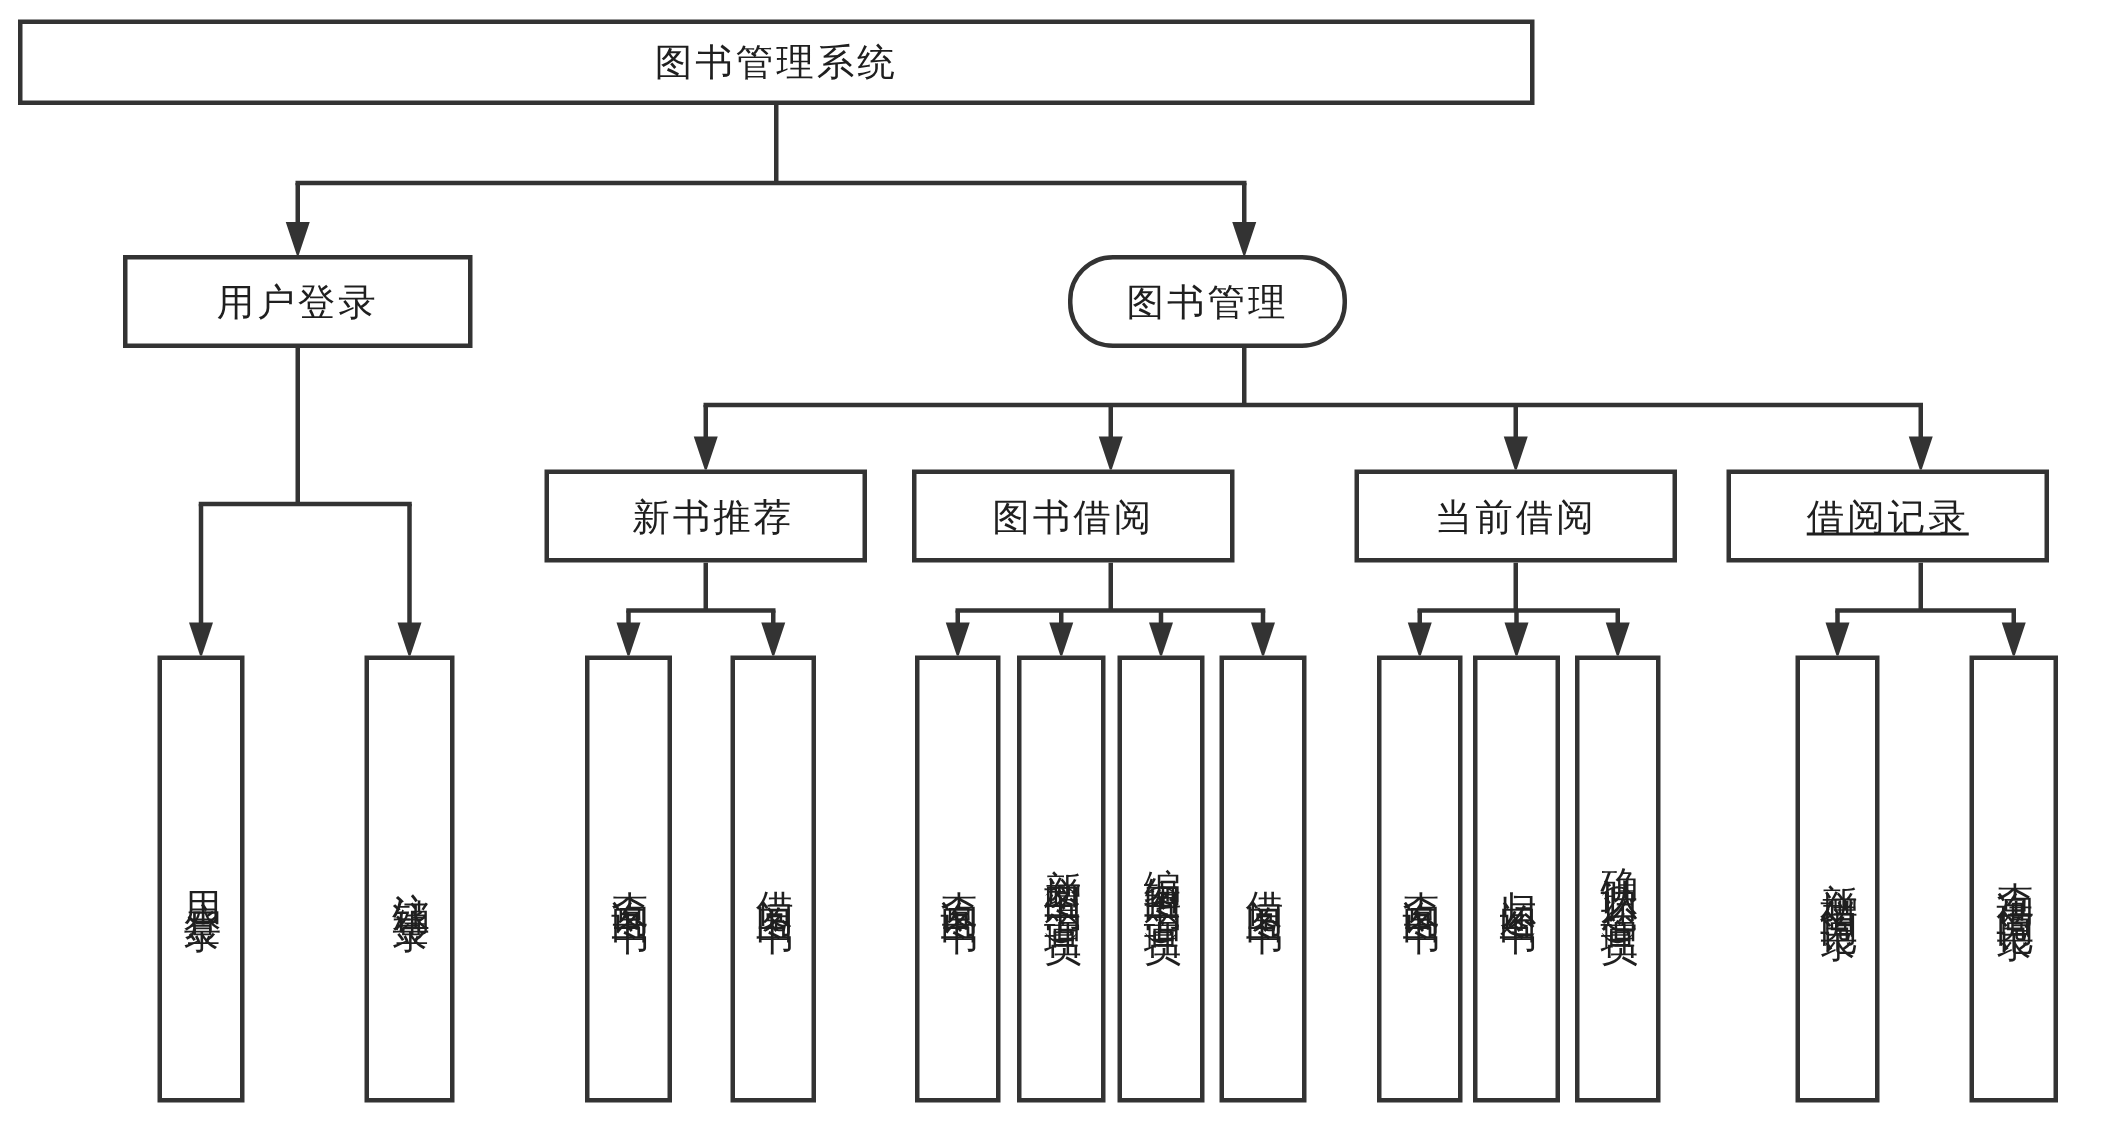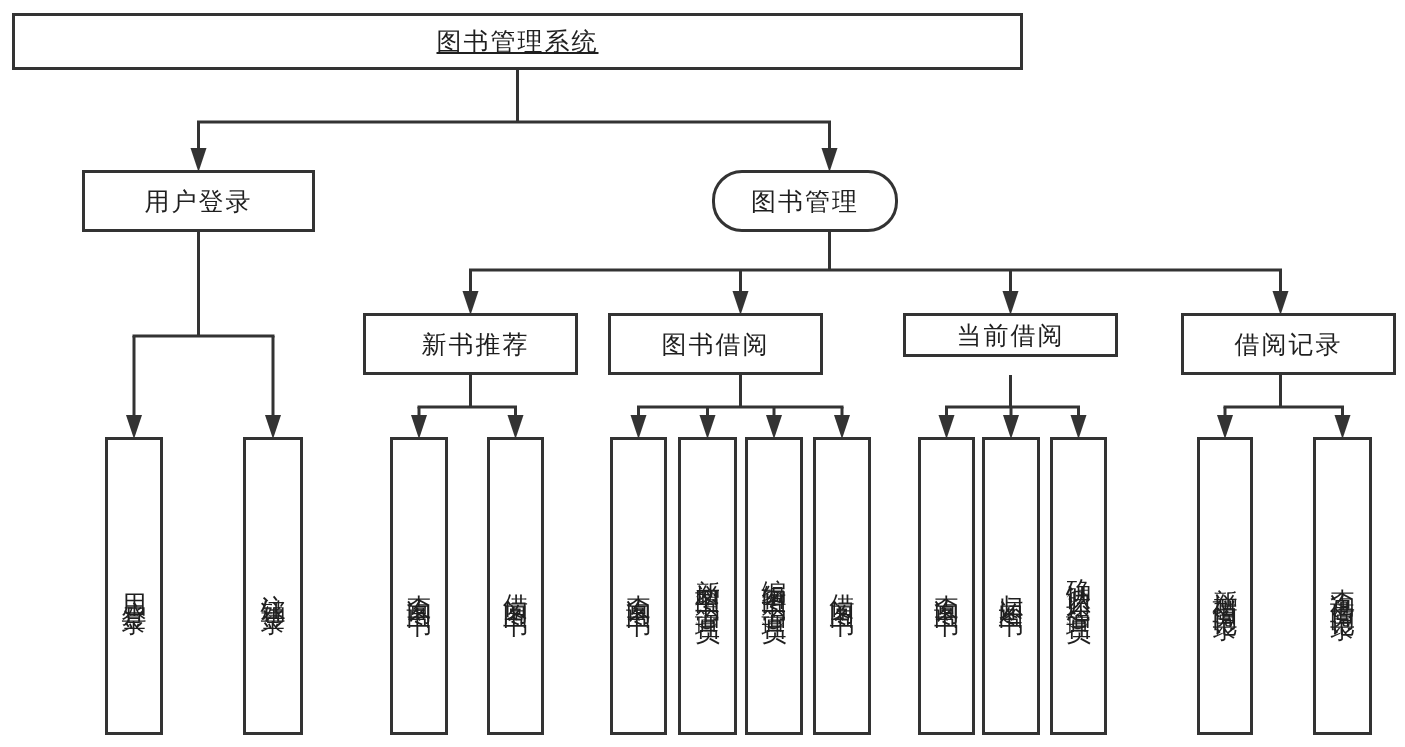--- a/index.html
+++ b/index.html
@@ -100,27 +100,27 @@
       <polygon points="1003,415 1019,415 1011,439" fill="#333333"></polygon>
       <line x1="1078.5" y1="407" x2="1078.5" y2="419" stroke="#333333" stroke-width="3"></line>
       <polygon points="1070.5,415 1086.5,415 1078.5,439" fill="#333333"></polygon>
       <line x1="1280.5" y1="375" x2="1280.5" y2="407" stroke="#333333" stroke-width="3"></line>
       <line x1="1223.5" y1="407" x2="1344" y2="407" stroke="#333333" stroke-width="3"></line>
       <line x1="1225" y1="407" x2="1225" y2="419" stroke="#333333" stroke-width="3"></line>
       <polygon points="1217,415 1233,415 1225,439" fill="#333333"></polygon>
       <line x1="1342.5" y1="407" x2="1342.5" y2="419" stroke="#333333" stroke-width="3"></line>
       <polygon points="1334.5,415 1350.5,415 1342.5,439" fill="#333333"></polygon>
     </svg>
-<div class="node" style="left: 12px; top: 13px; width: 1011px; height: 57px; text-decoration: underline;">图书管理系统</div>
+<div class="node" style="left: 12px; top: 13px; width: 1011px; height: 57px;">图书管理系统</div>
     <div class="node" style="left: 82px; top: 170px; width: 233px; height: 62px;">用户登录</div>
     <div class="node" style="left: 712px; top: 170px; width: 186px; height: 62px; border-radius: 30px;">图书管理</div>
     <div class="node" style="left: 363px; top: 313px; width: 215px; height: 62px; padding-left: 10px;">新书推荐</div>
     <div class="node" style="left: 608px; top: 313px; width: 215px; height: 62px;">图书借阅</div>
-    <div class="node" style="left: 903px; top: 313px; width: 215px; height: 44px;">当前借阅</div>
-    <div class="node" style="left: 1181px; top: 313px; width: 215px; height: 62px;">借阅记录</div>
+    <div class="node" style="left: 903px; top: 313px; width: 215px; height: 62px;">当前借阅</div>
+    <div class="node" style="left: 1151px; top: 313px; width: 215px; height: 62px; text-decoration: underline;">借阅记录</div>
     <div class="node vertical" style="left: 105px; top: 437px; width: 58px; height: 298px;">用户登录</div>
     <div class="node vertical" style="left: 243px; top: 437px; width: 60px; height: 298px;">注销登录</div>
     <div class="node vertical" style="left: 390px; top: 437px; width: 58px; height: 298px;">查询图书</div>
     <div class="node vertical" style="left: 487px; top: 437px; width: 57px; height: 298px;">借阅图书</div>
     <div class="node vertical" style="left: 610px; top: 437px; width: 57px; height: 298px;">查询图书</div>
     <div class="node vertical" style="left: 678px; top: 437px; width: 59px; height: 298px;">新增图书（管理员）</div>
     <div class="node vertical" style="left: 745px; top: 437px; width: 58px; height: 298px;">编辑图书（管理员）</div>
     <div class="node vertical" style="left: 813px; top: 437px; width: 58px; height: 298px;">借阅图书</div>
     <div class="node vertical" style="left: 918px; top: 437px; width: 57px; height: 298px;">查询图书</div>
     <div class="node vertical" style="left: 982px; top: 437px; width: 58px; height: 298px;">归还图书</div>

